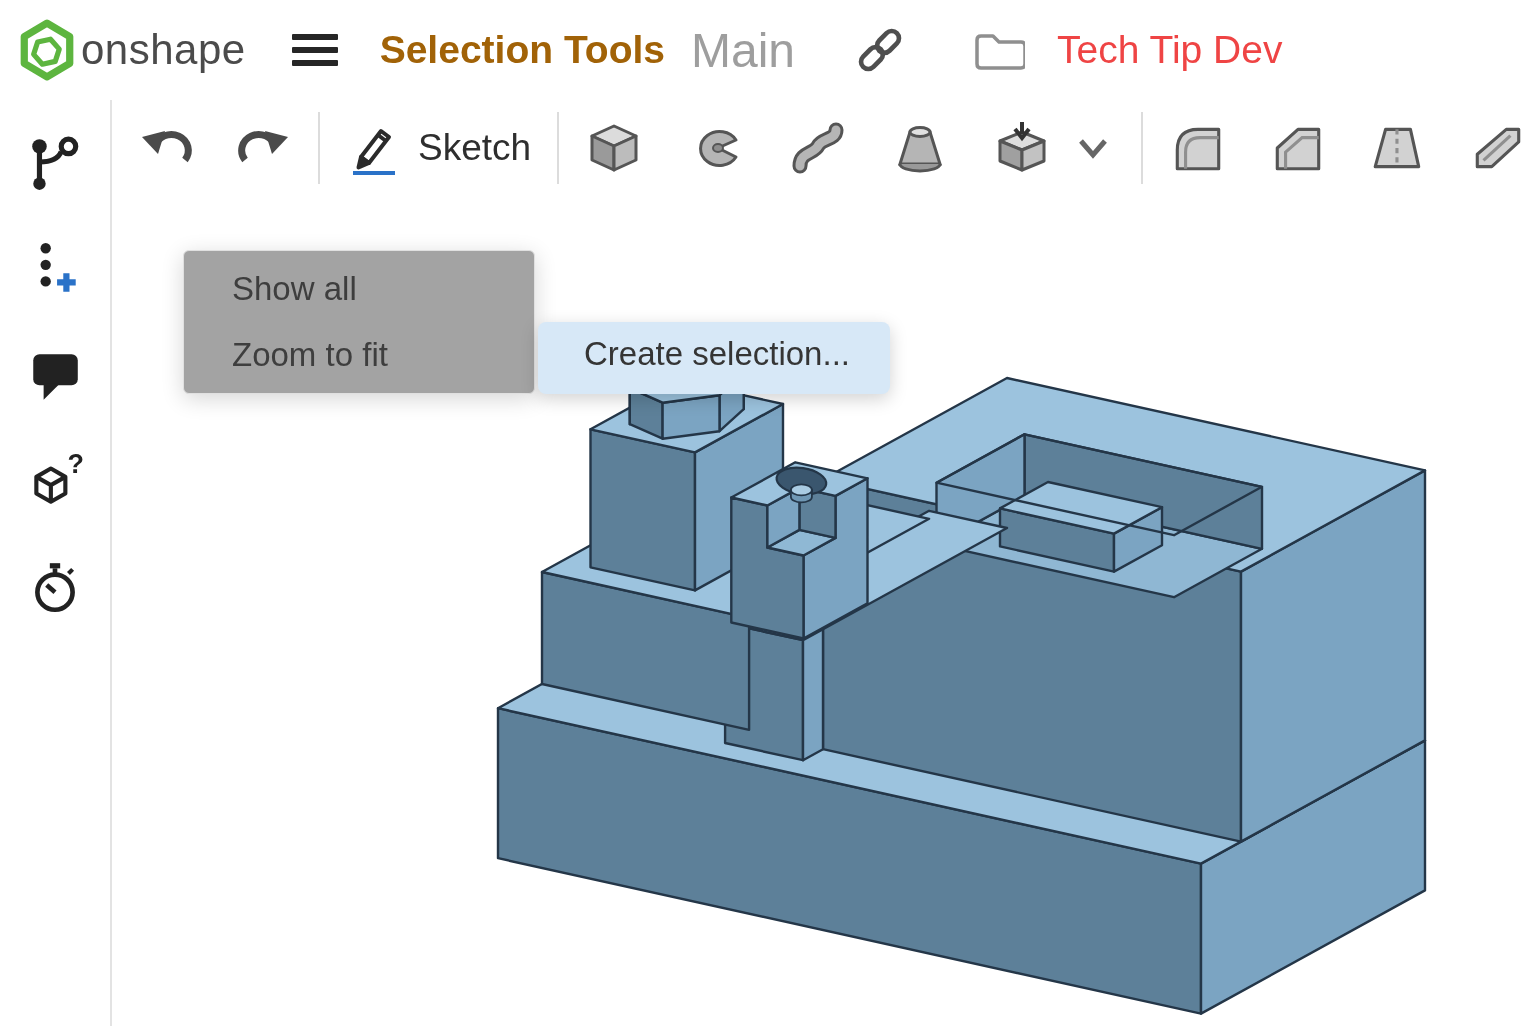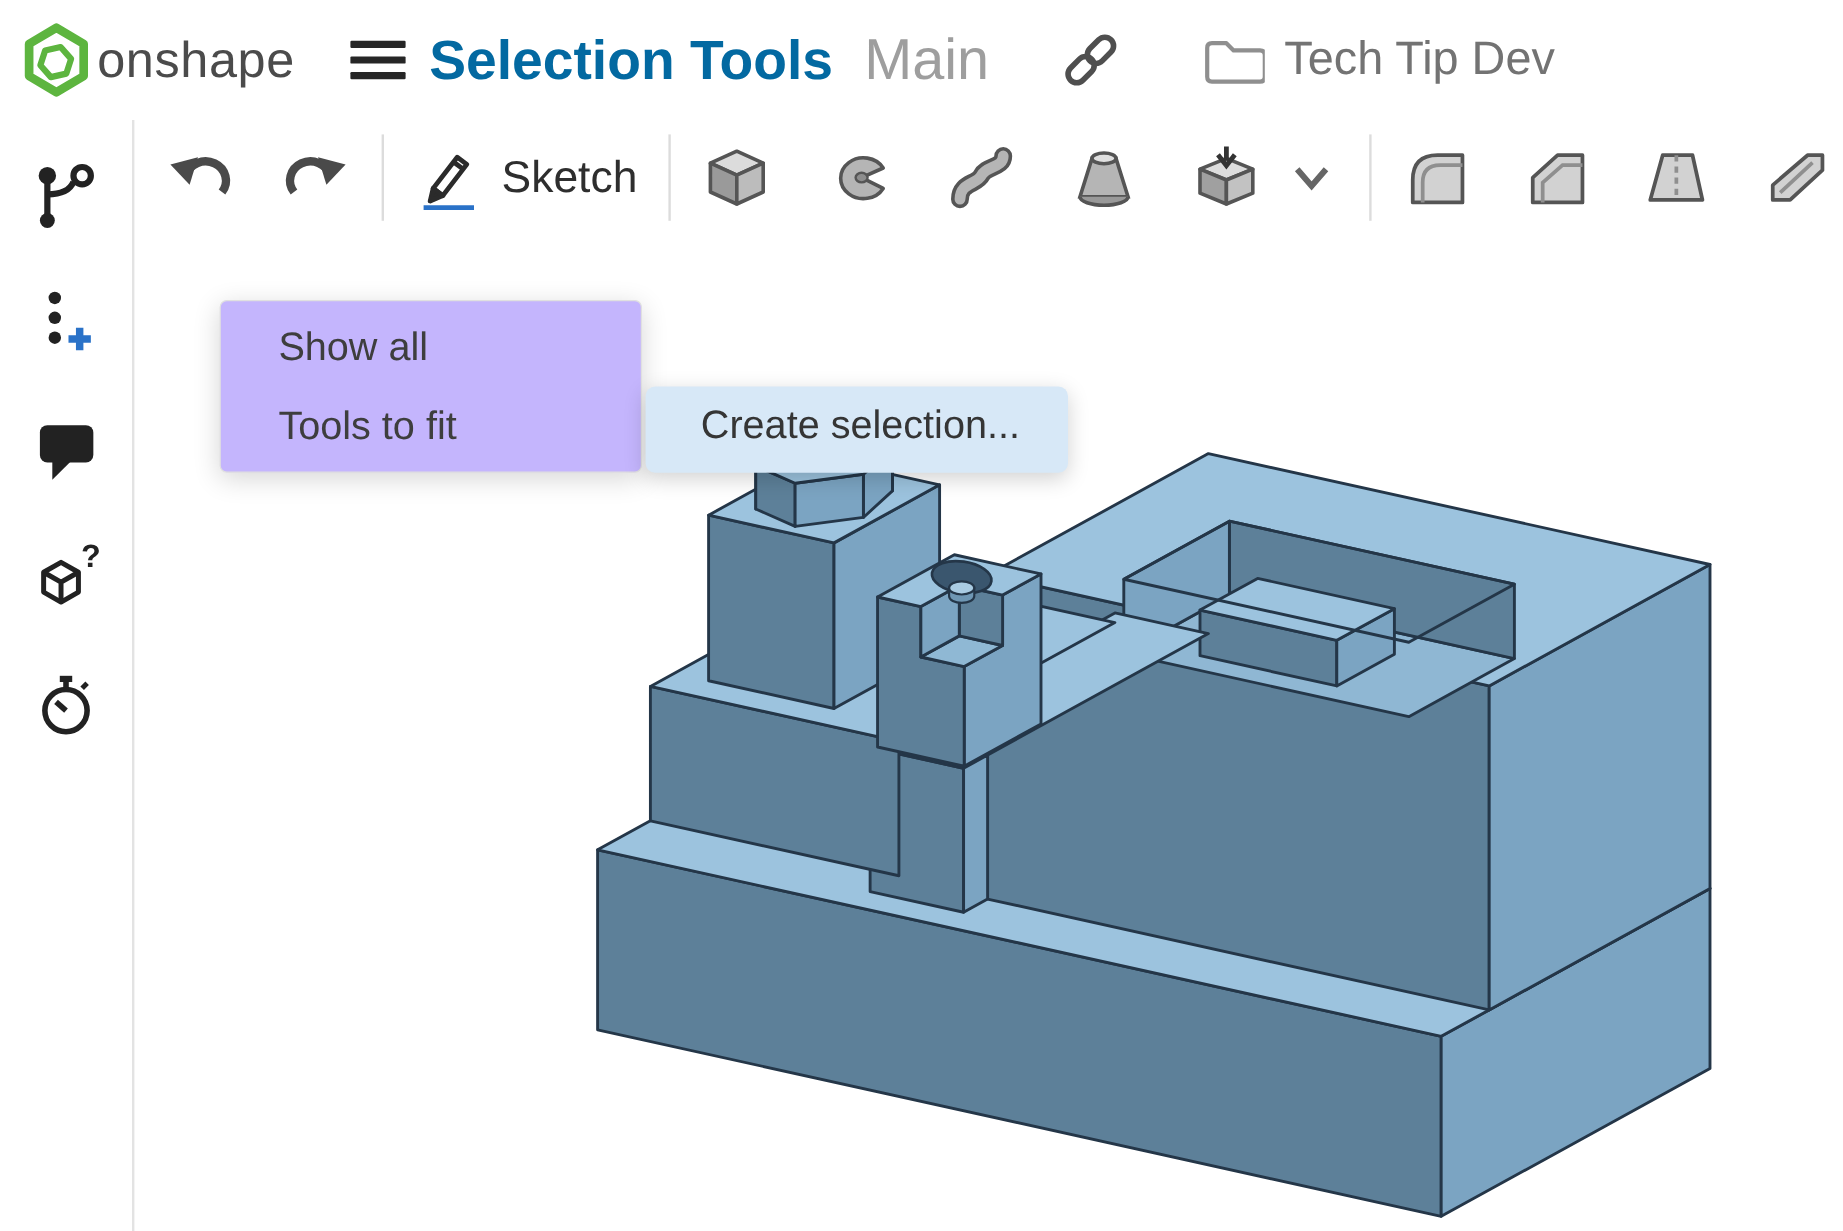--- a/index.html
+++ b/index.html
@@ -3,36 +3,36 @@
 <meta charset="utf-8">
 <style>
 *{box-sizing:border-box}
 html,body{margin:0;padding:0}
 body{width:1536px;height:1026px;overflow:hidden;background:#fff;color:#222;
      font-family:"Liberation Sans","DejaVu Sans",sans-serif}
 .header{height:100px;display:flex;align-items:center;padding-left:16px}
 .brand{font-size:42px;color:#4b4b4b;margin-left:3px;letter-spacing:.5px}
 .hamburger{margin-left:46px;width:46px;display:flex;flex-direction:column;gap:7px;cursor:pointer}
 .hamburger span{height:6px;background:#262626;border-radius:1px}
-.doc-title{margin-left:20px;font-size:46px;font-weight:bold;color:#0369a1;white-space:nowrap}
+.doc-title{margin-left:42px;font-size:39px;font-weight:bold;color:#a16207;white-space:nowrap}
 .workspace{margin-left:26px;font-size:48px;color:#9e9e9e}
 .link-btn{margin-left:56px;display:flex}
-.folder-wrap{margin-left:64px;display:flex;align-items:flex-start;gap:16px;color:#737373;font-size:39px}
+.folder-wrap{margin-left:64px;display:flex;align-items:flex-start;gap:32px;color:#ef4444;font-size:39px}
 .main-row{display:flex;height:926px}
 .left-rail{width:112px;border-right:2px solid #e3e3e3;display:flex;flex-direction:column;
            align-items:center;padding-top:34px;gap:48px;background:#fff}
 .rail-btn{width:58px;height:58px;cursor:pointer}
 .content{flex:1;display:flex;flex-direction:column;overflow:hidden}
 .toolbar{height:96px;display:flex;align-items:center;flex:none}
 .tb-sep{width:2px;height:72px;background:#dcdcdc;margin:0 26px;flex:none}
 .tb-btn{flex:none;width:58px;height:58px;display:flex;align-items:center;justify-content:center;cursor:pointer}
 .sketch-btn{flex:none;display:flex;align-items:center;gap:16px;font-size:37px;color:#2e2e2e;cursor:pointer}
 .canvas{position:relative;flex:1}
 #part-svg{position:absolute;left:0;top:0}
-.ctx-menu{position:absolute;left:71px;top:54px;width:352px;background:#c4b5fd;border:1px solid #e0e0e0;
+.ctx-menu{position:absolute;left:71px;top:54px;width:352px;background:#a3a3a3;border:1px solid #e0e0e0;
           border-radius:6px;box-shadow:0 5px 22px rgba(0,0,0,.16);padding:5px 0;z-index:5}
 .ctx-item{position:relative;height:66px;line-height:66px;padding-left:48px;font-size:33px;color:#3e3e3e;cursor:pointer}
 .ctx-item.hl{background:#d7e8f7}
 .menu-arrow{position:absolute;right:26px;top:24px;width:0;height:0;
             border-left:13px solid #4a4a4a;border-top:9px solid transparent;border-bottom:9px solid transparent}
 .submenu{position:absolute;left:426px;top:126px;width:352px;height:72px;line-height:64px;background:#d7e8f7;
          border-radius:8px;box-shadow:0 5px 18px rgba(0,0,0,.18);font-size:33px;color:#353535;
          padding-left:46px;z-index:6;cursor:pointer}
 </style>
 </head>
@@ -235,19 +235,19 @@
           <polygon points="801.4,487.9 837.5,495.9 837.5,537.9 801.4,529.9" fill="#5d8099" stroke="#243648" stroke-width="2.4" stroke-linejoin="round"></polygon>
           <polygon points="801.4,487.9 769.4,505.5 769.4,547.5 801.4,529.9" fill="#7ba4c2" stroke="#243648" stroke-width="2.4" stroke-linejoin="round"></polygon>
           <polygon points="797.3,462.3 869.5,478.3 837.5,495.9 801.4,487.9 769.4,505.5 733.3,497.5" fill="#9cc3de" stroke="#243648" stroke-width="2.4" stroke-linejoin="round"></polygon>
           <ellipse cx="803.4" cy="480.91999999999996" rx="25" ry="13" fill="#3a566e" stroke="#243648" stroke-width="2.2" transform="rotate(8 803.4 480.91999999999996)"></ellipse>
           <path d="M 792.9 489.91999999999996 L 792.9 496.91999999999996 A 10.5 5.5 0 0 0 813.9 496.91999999999996 L 813.9 489.91999999999996 Z" fill="#6f97b4" stroke="#243648" stroke-width="1.8"></path>
           <ellipse cx="803.4" cy="489.91999999999996" rx="10.5" ry="5.5" fill="#a9cbe2" stroke="#243648" stroke-width="1.8"></ellipse>
         </svg>
 
       <div class="ctx-menu">
         <div class="ctx-item">Show all</div>
-        <div class="ctx-item">Tools to fit</div>
+        <div class="ctx-item">Zoom to fit</div>
       </div>
 
       <div class="submenu">Create selection...</div>
     </div>
   </div>
 </div>
 
 </body></html>

